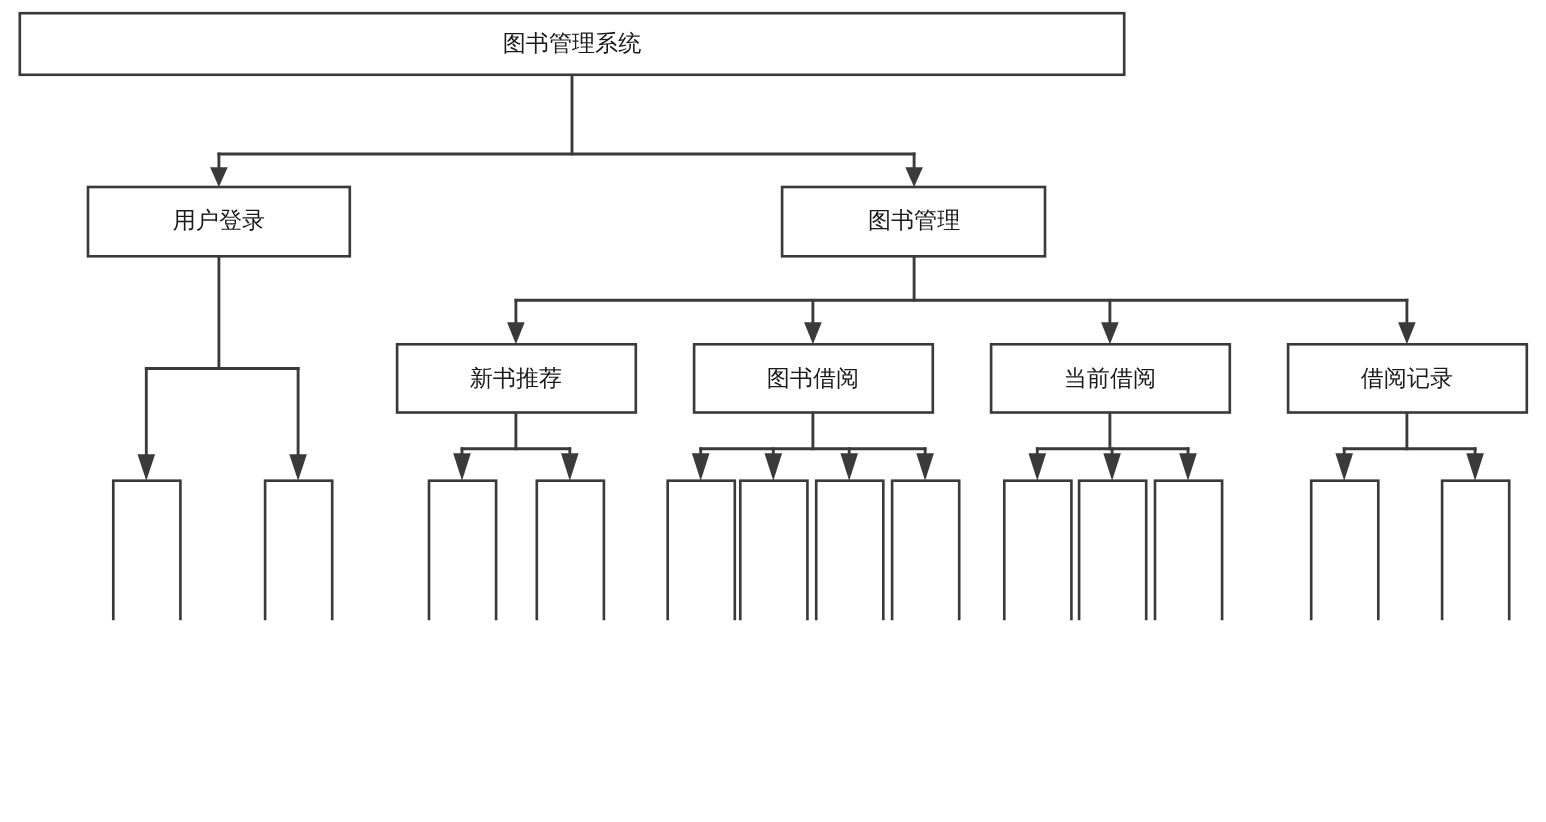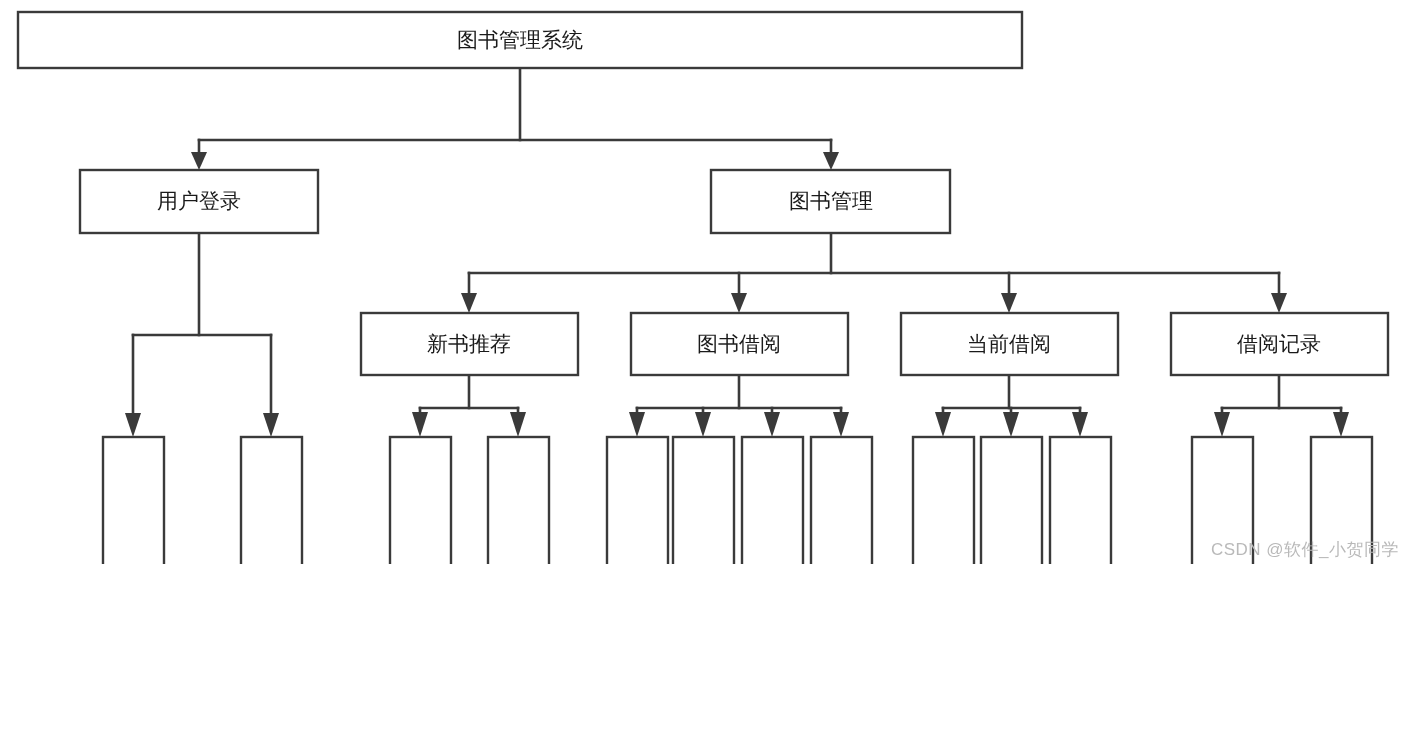--- a/index.html
+++ b/index.html
@@ -244,21 +244,20 @@
       </g>
       <g>
         <rect class="node-box" x="1311" y="437" width="61" height="296"></rect>
         <foreignObject x="1311" y="437" width="61" height="296">
           <div xmlns="http://www.w3.org/1999/xhtml" class="vlabel">查询借阅记录</div>
         </foreignObject>
       </g>
     </g>
   </svg>
 
-  <div class="watermark">CSDN @软件_小贺同学</div>
 </div>
 
 <style>
   .vlabel {
     width: 61px;
     height: 296px;
     box-sizing: border-box;
     display: flex;
     align-items: center;
     justify-content: center;

